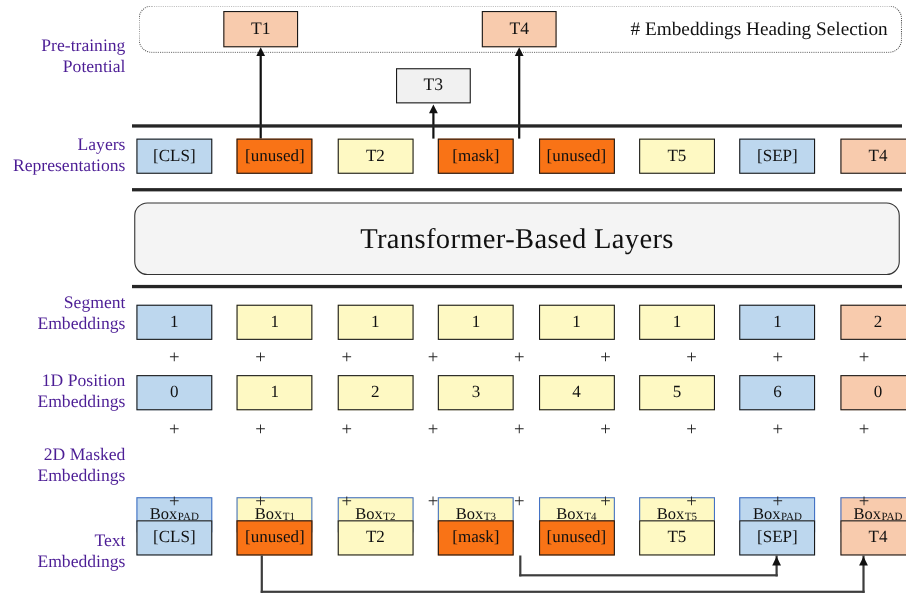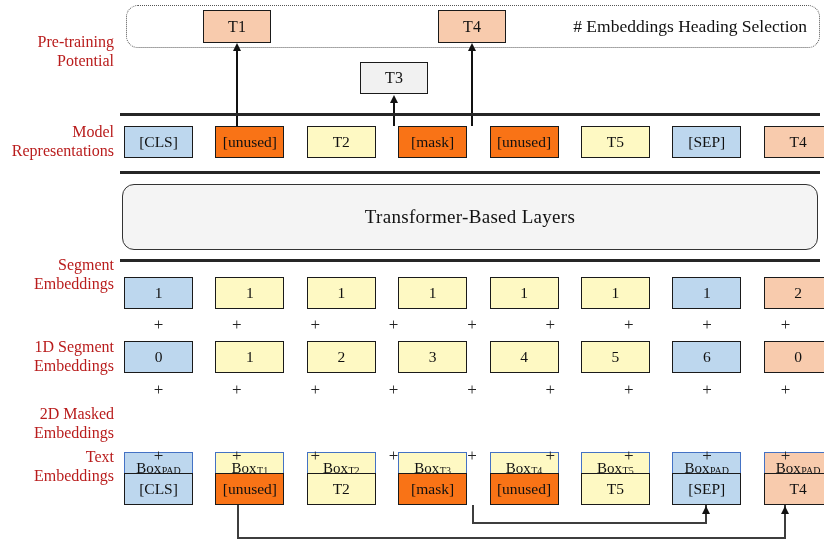--- a/index.html
+++ b/index.html
@@ -3,21 +3,21 @@
 <meta charset="utf-8">
 <style>
   html,body{margin:0;padding:0;background:#fff;}
   .canvas{
     position:relative;width:824px;height:544px;background:#ffffff;
     font-family:"Liberation Serif","DejaVu Serif",serif;color:#111;overflow:hidden;
   }
   
   .side-label{
     position:absolute;left:0;width:114px;text-align:right;
-    font-size:16px;line-height:1.18;color:#b91c1c;
+    font-size:16px;line-height:1.18;color:#4c1d95;
   }
   .side-label span{display:block;}
   
   .dashed-box{
     position:absolute;left:126px;width:694px;height:43px;box-sizing:border-box;
     border:1.5px dotted #555;border-radius:12px;
     display:flex;align-items:center;justify-content:flex-end;
   }
   .obj-note{font-size:17.5px;padding-right:12px;color:#111;}
   
@@ -29,21 +29,21 @@
   .tbox.orange{background:#F8CBAD;}
   .tbox.gray{background:#F1F1F1;}
   
   .hline{position:absolute;left:120px;width:700px;height:3px;background:#262626;}
   
   .transformer{
     position:absolute;left:122px;top:184px;width:696px;height:66px;box-sizing:border-box;
     background:#F4F4F4;border:1.5px solid #333;border-radius:12px;
     display:flex;align-items:center;justify-content:center;
   }
-  .transformer .t-label{font-size:19px;letter-spacing:.3px;}
+  .transformer .t-label{font-size:26px;letter-spacing:.3px;}
   
   .row{position:absolute;left:124px;width:800px;display:flex;justify-content:space-between;}
   .cell{
     width:69px;height:32px;box-sizing:border-box;border:1.5px solid #1a1a1a;background:#fff;
     display:flex;align-items:center;justify-content:center;font-size:15.5px;white-space:nowrap;
   }
   .cell.blue{background:#BDD7EE;}
   .cell.gray{background:#fef9c3;}
   .cell.white{background:#f97316;}
   .cell.orange{background:#F8CBAD;}
@@ -64,36 +64,36 @@
 </head>
 <body>
 
 <div class="canvas">
 
   <div class="side-label" style="top:33px;">
     <span>Pre-training</span>
     <span>Potential</span>
   </div>
   <div class="side-label" style="top:123px;">
-    <span>Model</span>
+    <span>Layers</span>
     <span>Representations</span>
   </div>
-  <div class="side-label" style="top:256px;">
+  <div class="side-label" style="top:267px;">
     <span>Segment</span>
     <span>Embeddings</span>
   </div>
   <div class="side-label" style="top:338px;">
-    <span>1D Segment</span>
+    <span>1D Position</span>
     <span>Embeddings</span>
   </div>
   <div class="side-label" style="top:405px;">
     <span>2D Masked</span>
     <span>Embeddings</span>
   </div>
-  <div class="side-label" style="top:448px;">
+  <div class="side-label" style="top:483px;">
     <span>Text</span>
     <span>Embeddings</span>
   </div>
 
   <div class="dashed-box" style="top:5px;">
     <span class="obj-note"># Embeddings Heading Selection</span>
   </div>
 
   <div class="tbox orange" style="left:203px;top:10px;">T1</div>
   <div class="tbox orange" style="left:438px;top:10px;">T4</div>

